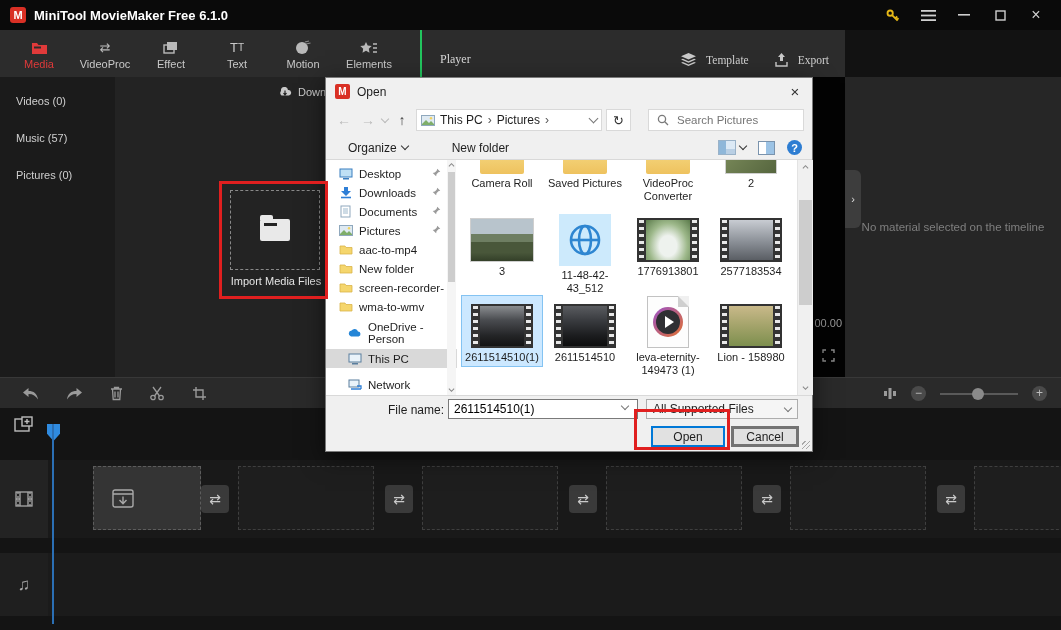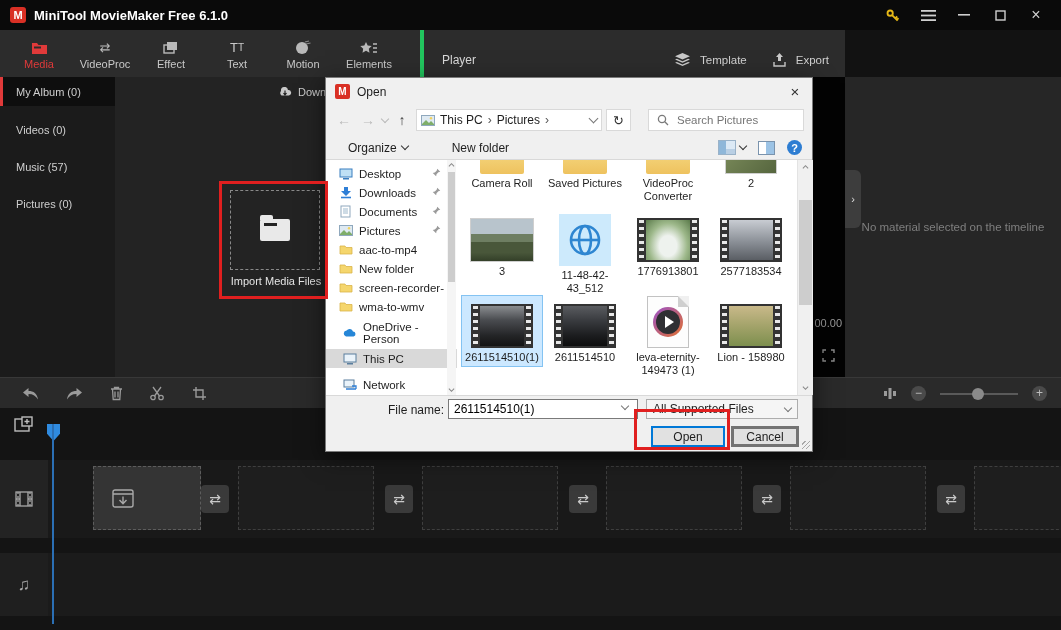--- a/index.html
+++ b/index.html
@@ -19,21 +19,21 @@
   .tb-btn.close{font-size:16px;}
 
   
   .ribbon{left:0;top:30px;width:845px;height:47px;background:#2c2c2c;display:flex;}
   .ribbon-right-gap{left:845px;top:30px;width:216px;height:47px;background:#121212;}
   .tabs{display:flex;align-items:center;padding-left:10px;gap:8px;width:410px;}
   .tab{width:58px;display:flex;flex-direction:column;align-items:center;gap:3px;cursor:pointer;}
   .tab .ticon{height:17px;display:flex;align-items:flex-end;justify-content:center;color:#b9b9b9;font-size:13px;line-height:15px;}
   .tab .tlabel{font-size:11px;color:#c9c9c9;}
   .tab.active .tlabel{color:#e03a3a;}
-  .playerhead{flex:1;display:flex;align-items:center;padding:12px 16px 0 18px;border-left:4px solid #22c55e;}
+  .playerhead{flex:1;display:flex;align-items:center;padding:12px 16px 0 18px;border-left:2px solid #22c55e;font-family:Liberation Serif, serif;}
   .ph-title{color:#d8d8d8;font-size:12px;}
   .ph-actions{margin-left:auto;display:flex;align-items:center;gap:26px;}
   .ph-action{display:flex;align-items:center;gap:10px;color:#d0d0d0;font-size:11.5px;cursor:pointer;}
 
   
   .sidebar{left:0;top:77px;width:115px;height:300px;background:#1b1b1b;}
   .sb-item{height:27px;display:flex;align-items:center;padding-left:13px;color:#cfcfcf;font-size:11px;border-left:3px solid transparent;}
   .sb-item.active{background:#0e0e0e;border-left:3px solid #e03a3a;height:29px;}
   .sb-item:not(.active){margin-top:10px;}
   .media-area{left:115px;top:77px;width:305px;height:300px;background:#232323;}
@@ -109,21 +109,21 @@
       linear-gradient(0deg,#b9cfe4 0 5px,#dce9f5 5px);border:1px solid #9ab2c8;}
   .pane-ic{width:15px;height:12px;border:1px solid #7a93ad;background:linear-gradient(90deg,#fff 0 7px,#9cc3e5 7px);}
   .help-ic{width:15px;height:15px;border-radius:50%;background:#2d7dd2;color:#fff;font-size:11px;font-weight:bold;
            display:flex;align-items:center;justify-content:center;}
   .dlg-body{position:absolute;left:0;top:81px;width:486px;height:237px;background:#fff;border-top:1px solid #d9d9d9;border-bottom:1px solid #d9d9d9;box-sizing:border-box;}
   
   .tree{position:absolute;left:0;top:0;width:131px;height:235px;overflow:hidden;padding-top:4px;box-sizing:border-box;}
   .trow{height:19px;display:flex;align-items:center;padding-left:12px;position:relative;font-size:11.5px;color:#1e1e1e;}
   .trow .tic{width:15px;height:13px;margin-right:6px;flex:0 0 15px;display:flex;align-items:center;justify-content:center;}
   .trow .pin{position:absolute;right:16px;top:4px;}
-  .trow.grp{margin-top:7px;padding-left:16px;}
+  .trow.grp{margin-top:7px;padding-left:21px;}
   .trow.sel{background:#d9d9d9;}
   .tree-sb{position:absolute;left:121px;top:0;width:9px;height:235px;background:#f5f5f5;}
   .tree-sb .thumb{position:absolute;left:1px;top:12px;width:7px;height:110px;background:#cdcdcd;}
   .sb-arrow{position:absolute;left:1px;width:7px;height:7px;color:#8a8a8a;}
   
   .filegrid{position:absolute;left:133px;top:0;width:338px;height:235px;overflow:hidden;}
   .fcell{position:absolute;width:80px;display:flex;flex-direction:column;align-items:center;}
   .fcell.sel{background:#cce8ff;outline:1px solid #84c3f2;}
   .fthumb{height:56px;display:flex;align-items:flex-end;justify-content:center;}
   .fthumb.short{height:32px;}
@@ -297,21 +297,20 @@
         </svg>
     </span>
     <span>Download</span>
   </div>
   <div class="import-box">
     <div class="folder-big"></div>
   </div>
   <div class="import-label">Import Media Files</div>
 </div>
 <div class="abs sidebar">
-  <div class="sb-item active">My Album (0)</div>
   <div class="sb-item">Videos (0)</div>
   <div class="sb-item">Music (57)</div>
   <div class="sb-item">Pictures (0)</div>
 </div>
 
 <div class="abs player-area">
   <div class="timecode">00.00</div>
   <div class="fsicon">
     <svg width="13" height="13" viewBox="0 0 13 13" fill="none" stroke="#8a8a8a" stroke-width="1.4">
       <path d="M1 4 V1 H4 M9 1 H12 V4 M12 9 V12 H9 M4 12 H1 V9"></path>

